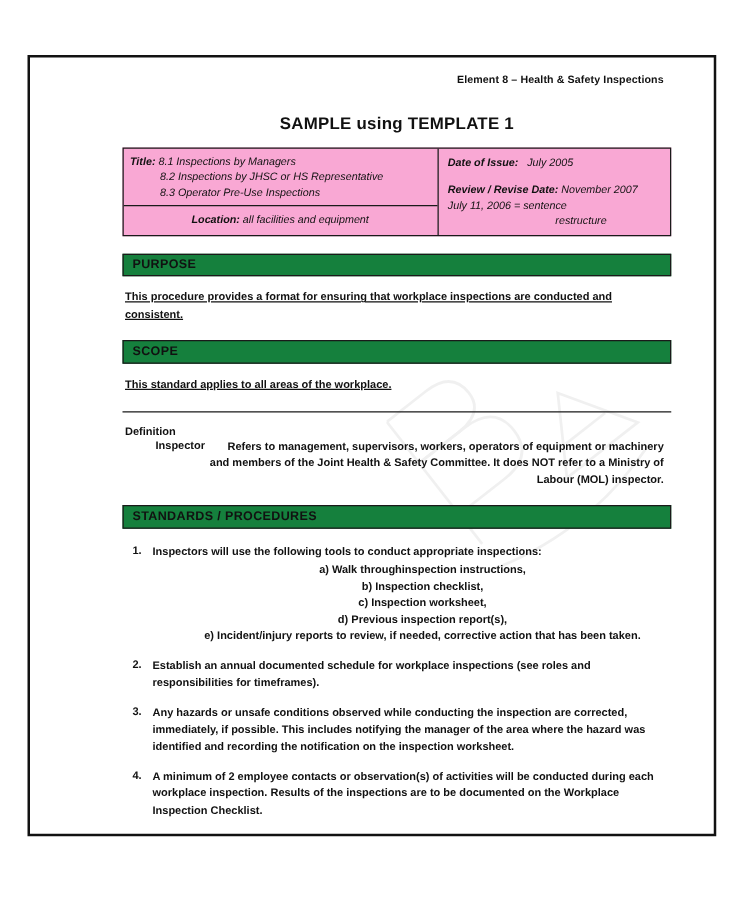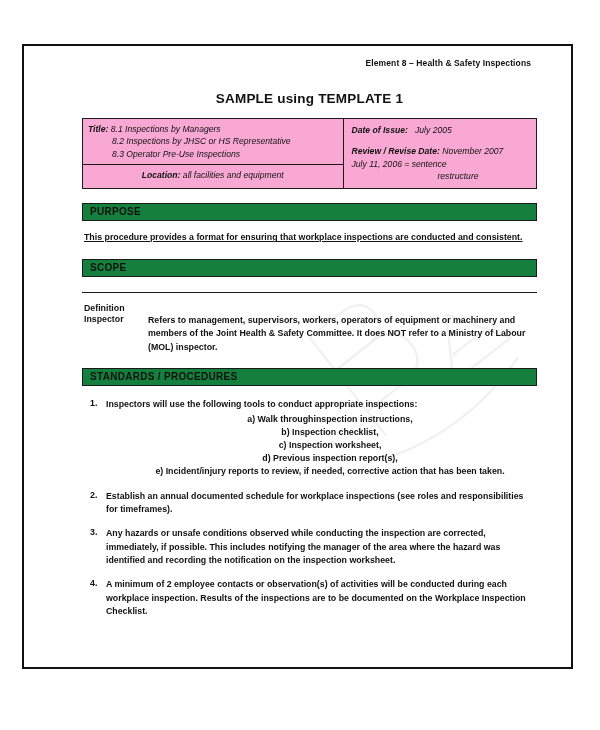--- a/index.html
+++ b/index.html
@@ -37,21 +37,22 @@
     width: 210px;
     height: 210px;
     pointer-events: none;
     opacity: 0.5;
     z-index: 0;
   }
 
   #content {
     position: relative;
     z-index: 2;
-    padding: 10px 34px 0 58px;
+    padding: 10px 34px 0 38px;
+    margin-left: 36px;
   }
 
   
   .running-head {
     text-align: right;
     font-size: 8.5px;
     font-weight: bold;
     letter-spacing: 0.1px;
     padding-right: 6px;
     margin-top: 2px;
@@ -115,21 +116,21 @@
 
   hr.rule {
     border: 0;
     border-top: 1.5px solid #1a1a1a;
     margin: 15px 0 0 0;
   }
 
   
   .def-wrap { margin-top: 10px; font-size: 8.8px; font-weight: bold; }
   .def-head { margin-left: 2px; margin-bottom: 1px; }
-  .def-row { display: flex; align-items: flex-start; margin-left: 2px; }
+  .def-row { display: flex; align-items: flex-start; margin-left: 2px; text-align: right; }
   .def-term { width: 64px; flex: 0 0 64px; }
   .def-text { flex: 1; line-height: 1.5; padding-right: 6px; }
 
   
   .proc-list { margin-top: 12px; font-size: 8.8px; font-weight: bold; }
   .proc-item { display: flex; align-items: flex-start; margin-bottom: 11px; padding-right: 10px; }
   .proc-num { width: 24px; flex: 0 0 24px; padding-left: 8px; }
   .proc-body { flex: 1; line-height: 1.52; }
   .sub-list { margin-top: 1px; }
   .sub-item { padding-left: 27px; line-height: 1.5; text-align: center; }
@@ -188,20 +189,21 @@
           <span>July 11, 2006 = sentence</span>
           <span class="restructure-ind">restructure</span>
         </div>
       </div>
     </div>
 
     <div class="section-bar">PURPOSE</div>
     <div class="section-body">This procedure provides a format for ensuring that workplace inspections are conducted and consistent.</div>
 
     <div class="section-bar">SCOPE</div>
+    <div class="section-body">This standard applies to all areas of the workplace.</div>
 
     <hr class="rule">
 
     <div class="def-wrap">
       <div class="def-head">Definition</div>
       <div class="def-row">
         <div class="def-term">Inspector</div>
         <div class="def-text">Refers to management, supervisors, workers, operators of equipment or machinery and members of the Joint Health &amp; Safety Committee.  It does NOT refer to a Ministry of Labour (MOL) inspector.</div>
       </div>
     </div>

